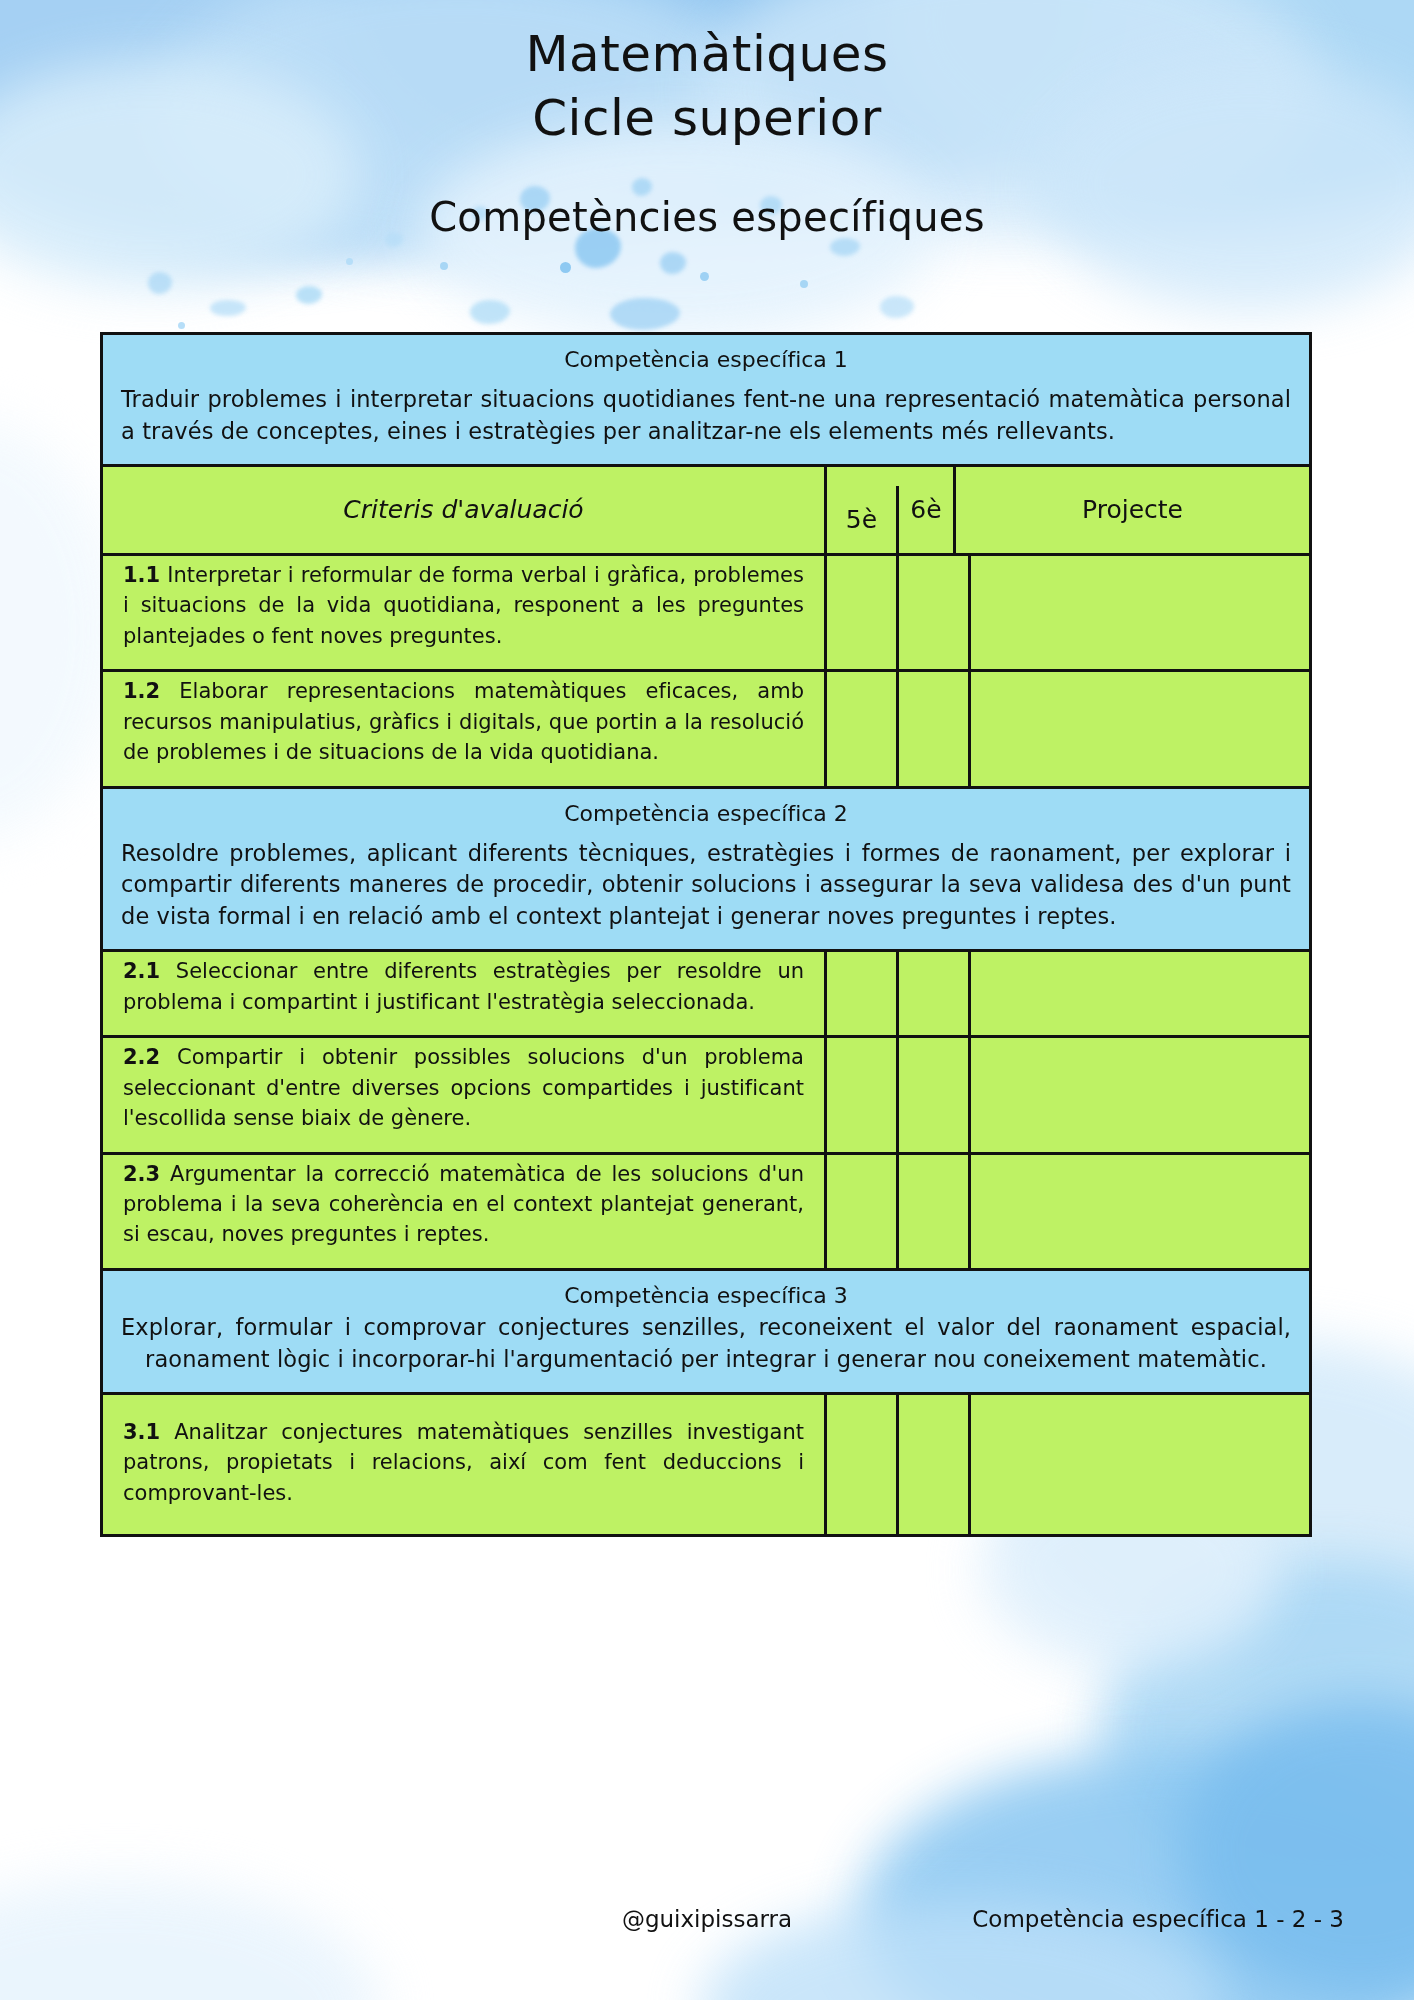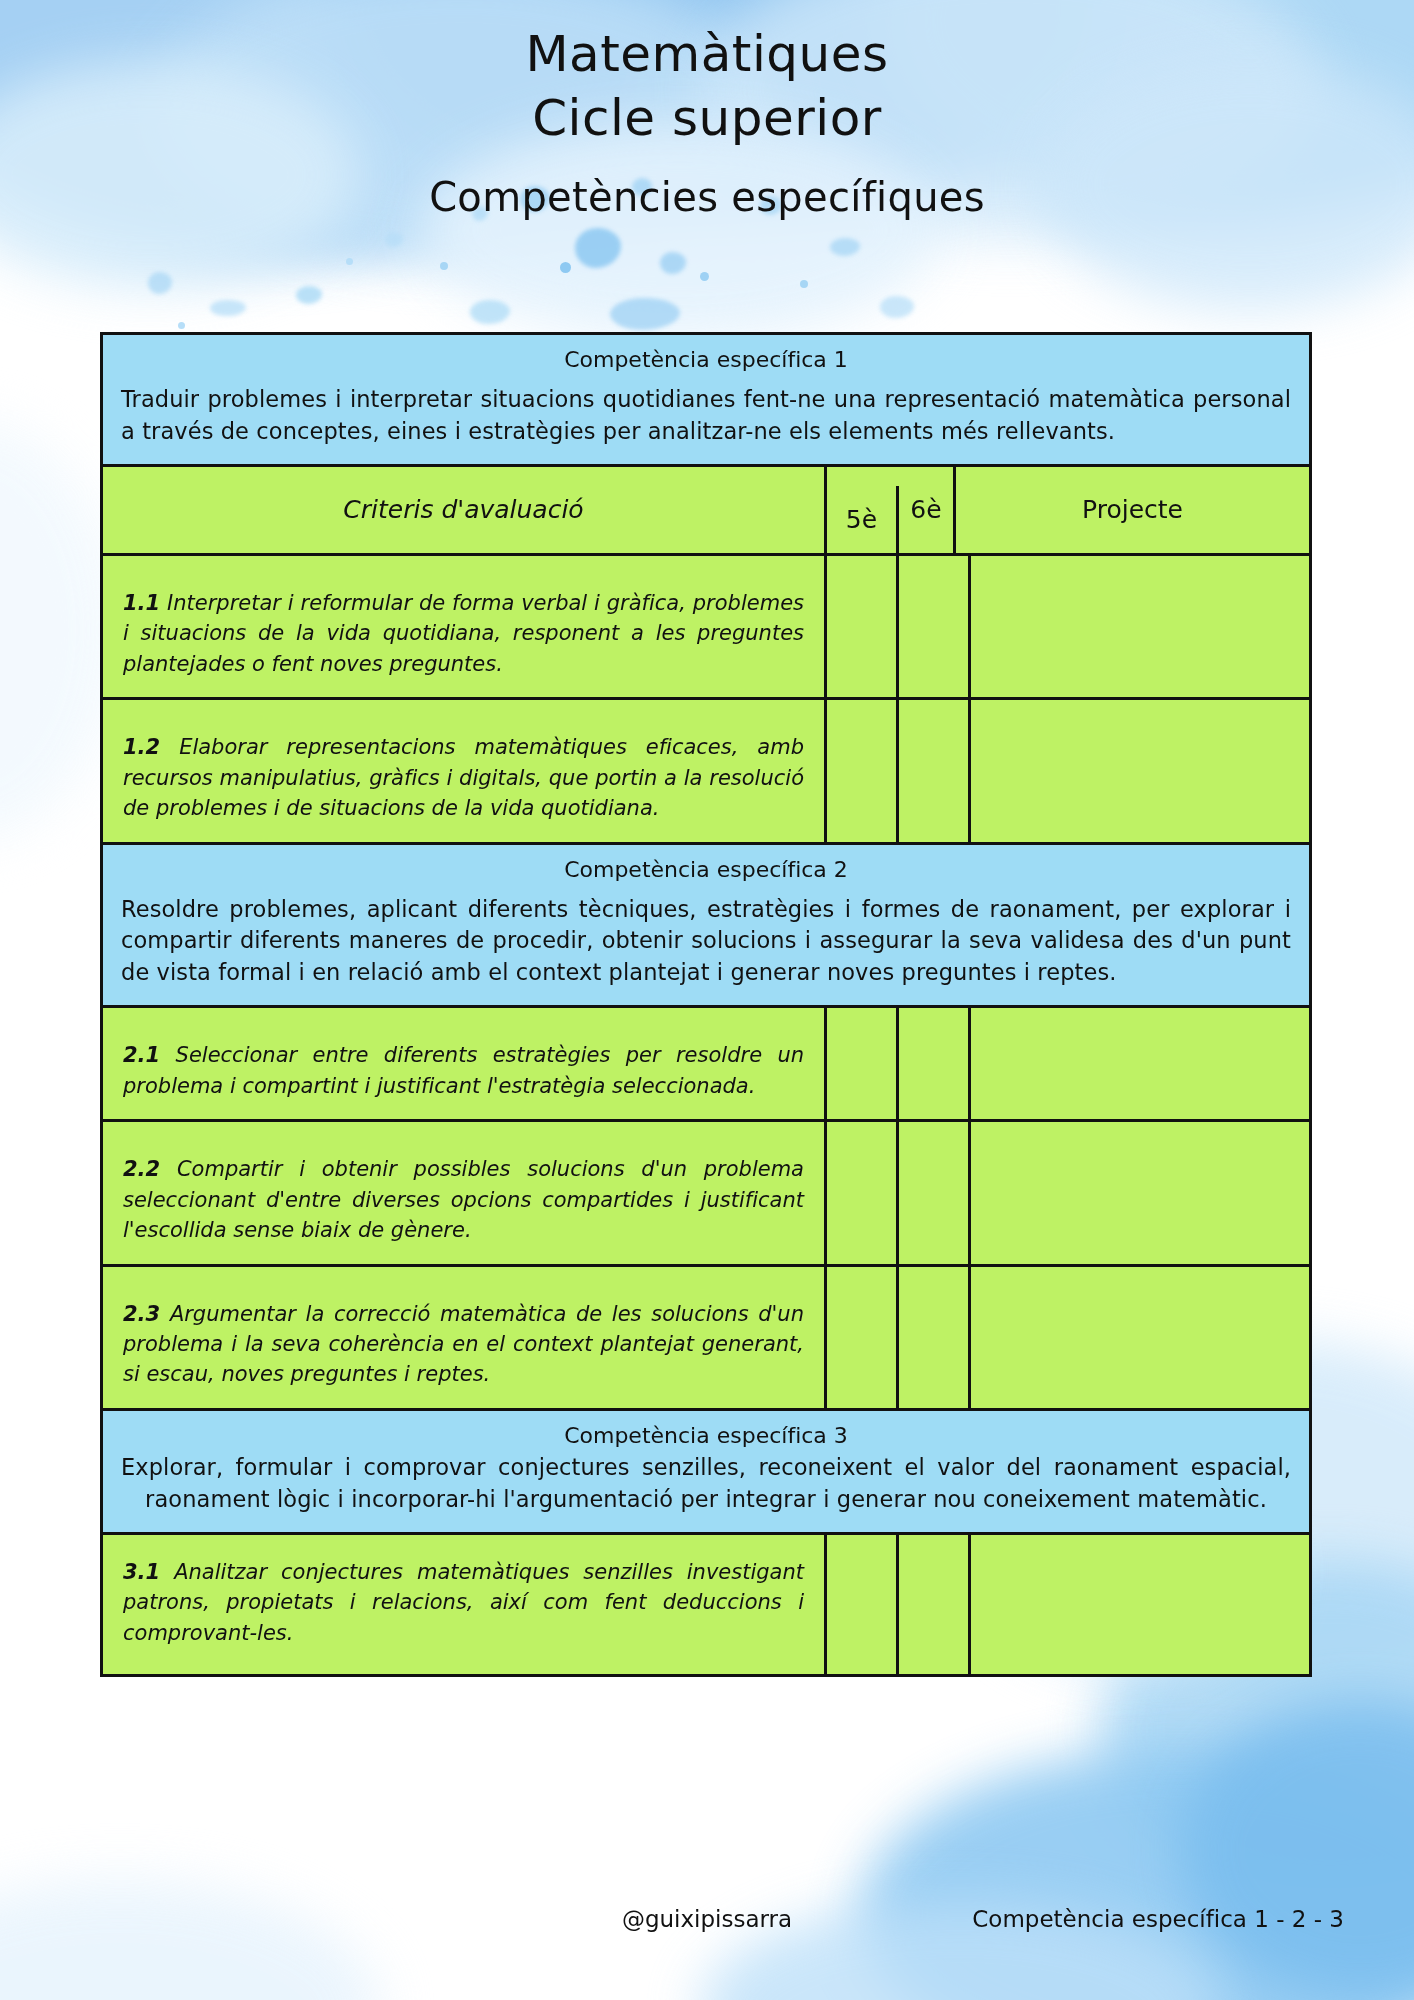--- a/index.html
+++ b/index.html
@@ -51,21 +51,21 @@
     text-align: center;
   }
   .doc-title {
     font-size: 50px;
     line-height: 1.28;
     color: #111111;
     letter-spacing: 0.5px;
     font-weight: 400;
   }
   .doc-subtitle {
-    margin-top: 24px;
+    margin-top: 44px;
     font-size: 40px;
     color: #111111;
     letter-spacing: 0.3px;
   }
 
   
   .grid {
     position: absolute;
     left: 100px;
     top: 332px;
@@ -120,27 +120,26 @@
   .c-proj    { flex: 1; }
 
   .crit-row {
     display: flex;
     border-bottom: 3px solid #111111;
   }
   .crit-cell {
     width: 724px;
     border-right: 3px solid #111111;
     box-sizing: border-box;
-    padding: 32px 20px 18px 20px;
+    padding: 4px 20px 18px 20px;
     font-size: 21px;
     line-height: 1.45;
     color: #111111;
     text-align: justify;
     text-align-last: left;
-    font-style: italic;
   }
   .mark-cell {
     box-sizing: border-box;
   }
   .mark-5e { width: 72px; border-right: 3px solid #111111; }
   .mark-6e { width: 72px; border-right: 3px solid #111111; }
   .mark-proj { flex: 1; }
 
   .crit-num { font-weight: 700; }
 

